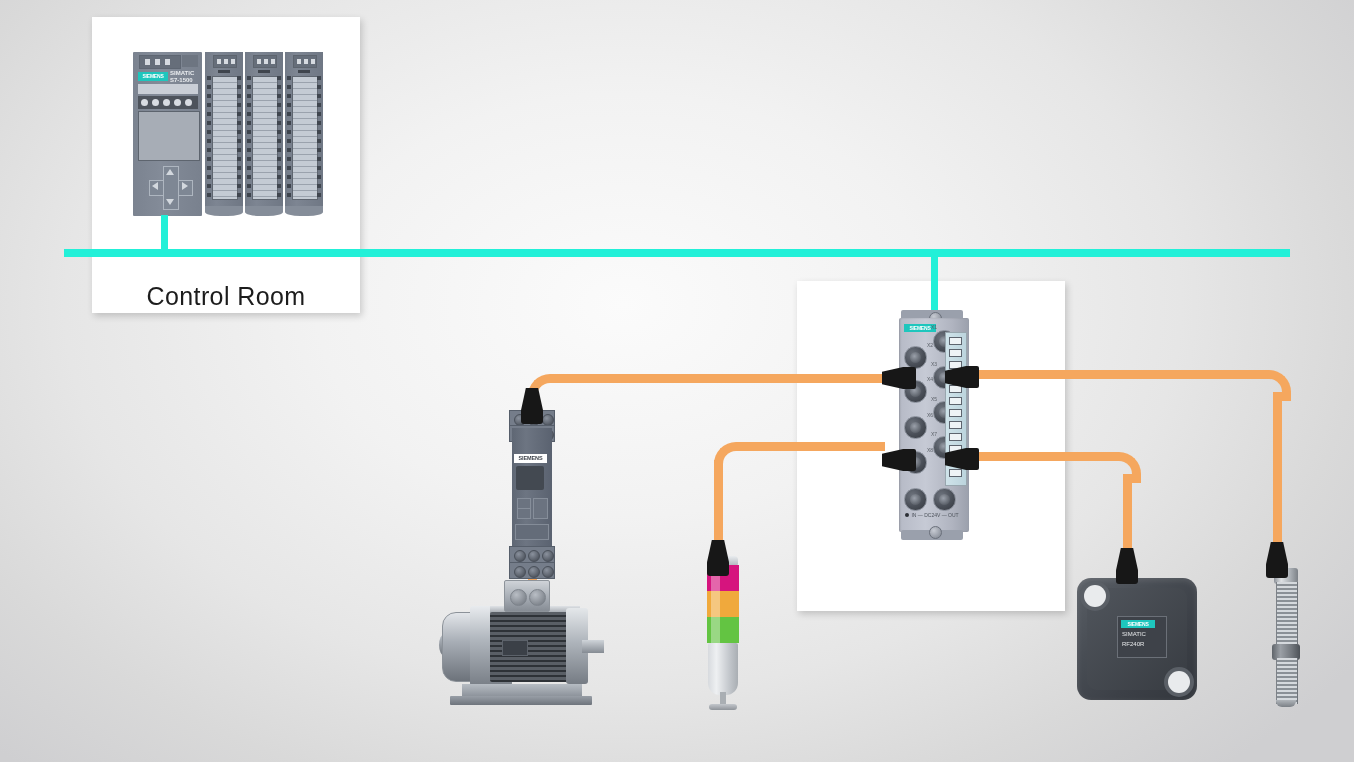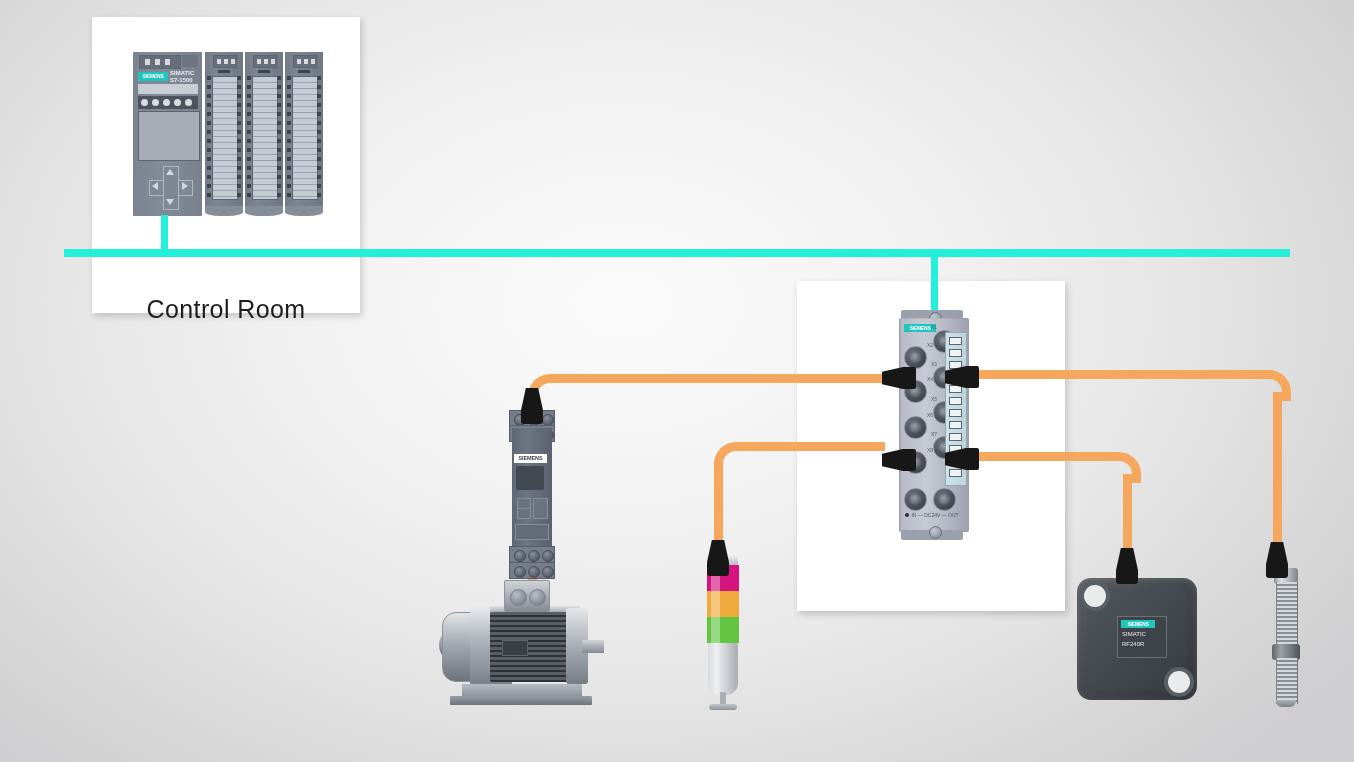--- a/index.html
+++ b/index.html
@@ -30,21 +30,21 @@
     background:#ffffff;
     box-shadow:2px 3px 7px rgba(0,0,0,.18);
     z-index:2;
   }
   #panel-control{left:92px;top:17px;width:268px;height:296px;}
   #panel-remote{left:797px;top:281px;width:268px;height:330px;}
   .panel-label{
     position:absolute;left:0;width:100%;text-align:center;
     font-size:25px;color:#1c1c1c;letter-spacing:.4px;
   }
-  #label-control{top:278px;}
+  #label-control{top:265px;}
 
   
   #bus-main{left:64px;top:249px;width:1226px;height:8px;background:#22f0d8;z-index:4;}
   #bus-drop-plc{left:161px;top:215px;width:7px;height:40px;background:#22f0d8;z-index:3;}
   #bus-drop-remote{left:931px;top:251px;width:7px;height:66px;background:#22f0d8;z-index:3;}
   #fieldbus-badge{
     left:593px;top:180px;width:196px;height:60px;background:#22f0d8;
     display:flex;align-items:center;justify-content:center;z-index:5;
   }
   #fieldbus-badge span{font-size:33px;color:#111;letter-spacing:.3px;}

